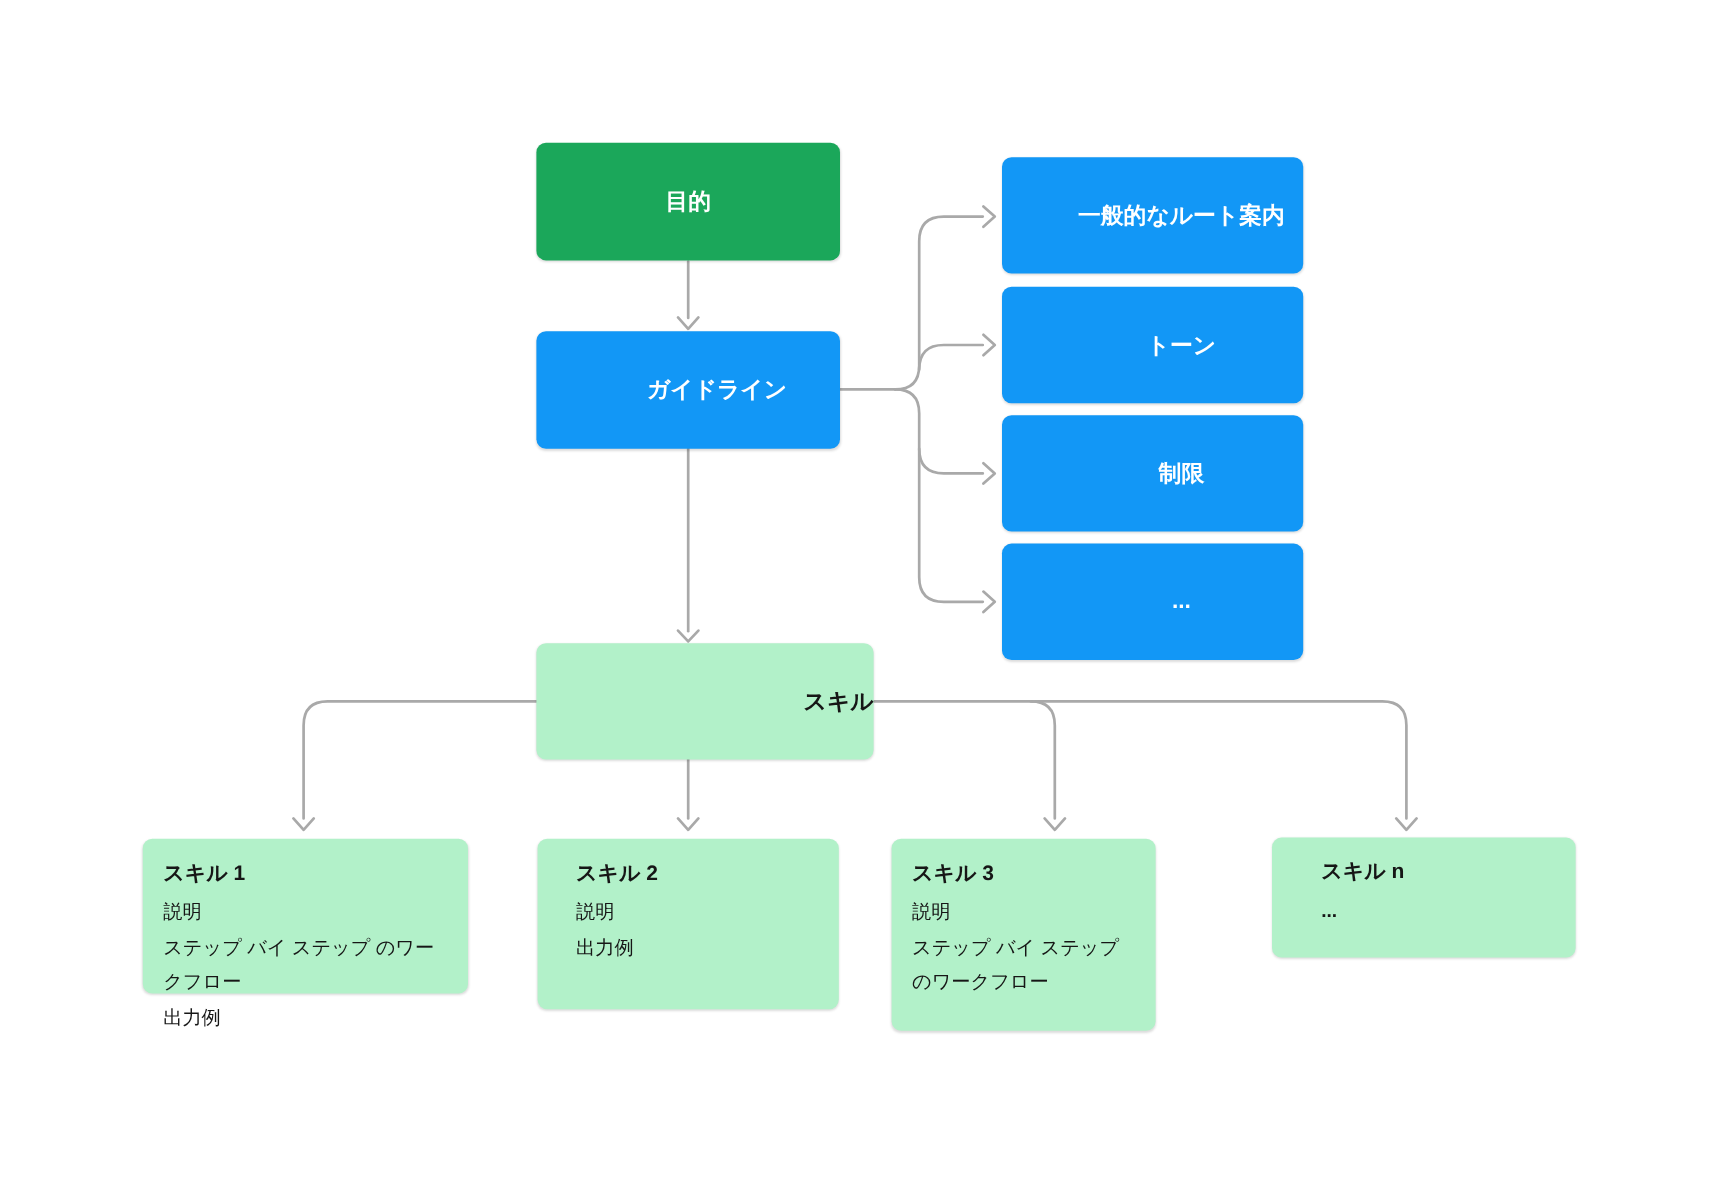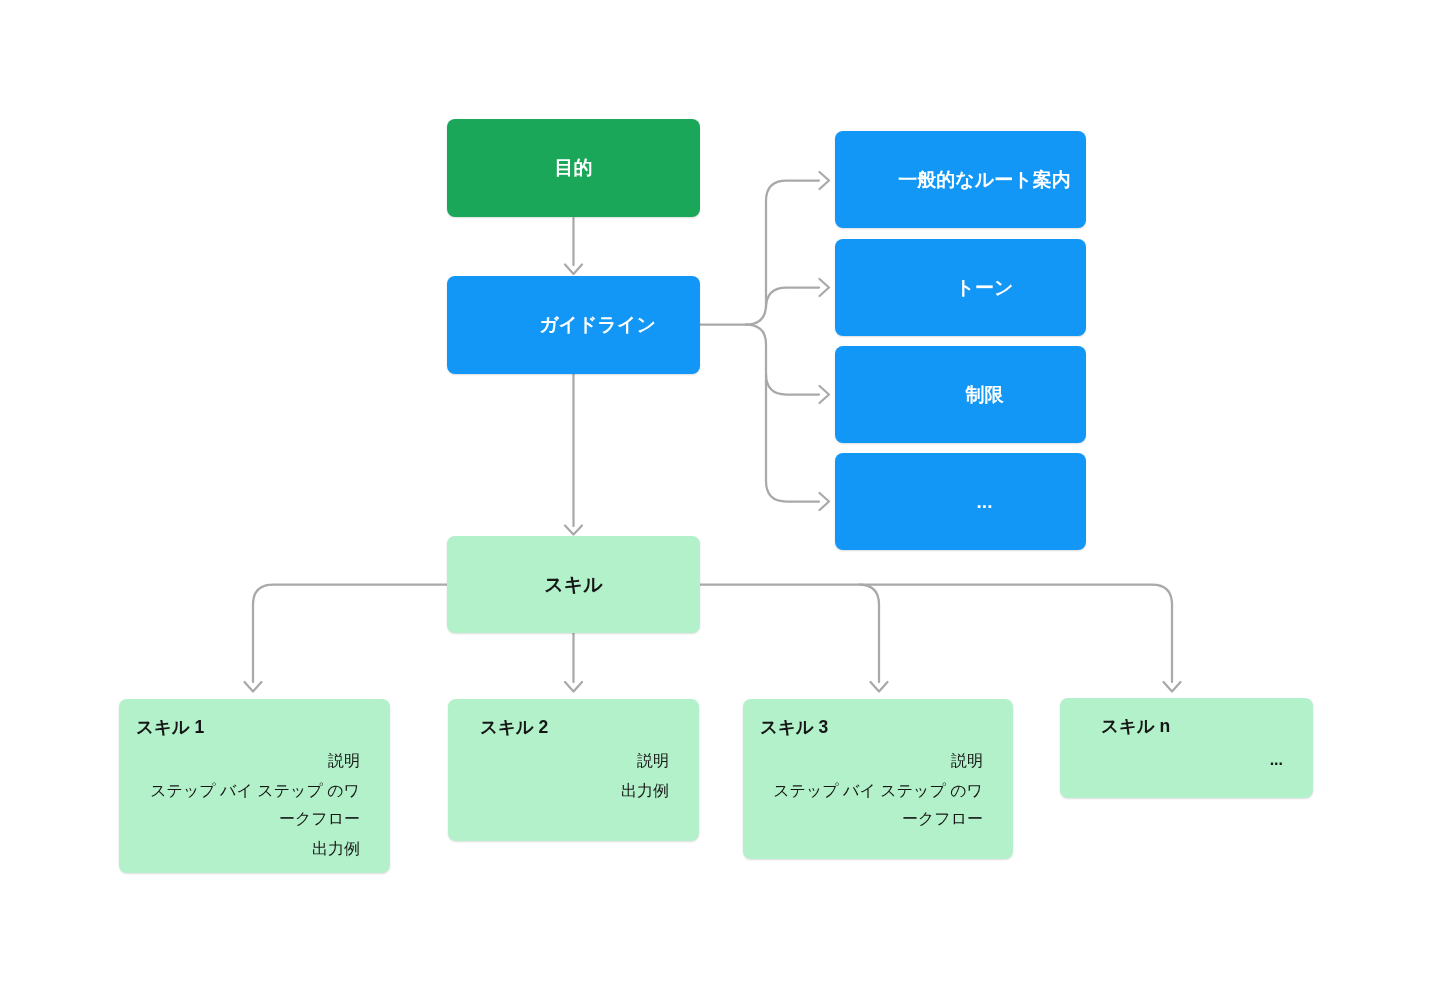--- a/index.html
+++ b/index.html
@@ -52,24 +52,23 @@
     padding:15px 17px;
     box-shadow:0 1px 2px rgba(0,0,0,.14);
   }
   .card .card-title{
     font-weight:700;
     font-size:17.5px;
     line-height:26px;
     margin:0 0 7px 0;
   }
   .card p{
-    margin:2px 13px;
+    margin:2px 0;
     font-size:16px;
     line-height:28px;
-    text-align:right;
   }
   .card p.bold-line{font-weight:700;}
 </style>
 </head>
 <body>
 
 <div class="canvas">
 
   <svg class="connectors" viewBox="0 0 1430 982" xmlns="http://www.w3.org/2000/svg">
 
@@ -113,38 +112,38 @@
   <div class="node blue" style="left:835px;top:346px;width:251px;height:97px;">
     <span>制限</span>
   </div>
   <div class="node blue" style="left:835px;top:239px;width:251px;height:97px;">
     <span>トーン</span>
   </div>
   <div class="node blue" style="left:835px;top:453px;width:251px;height:97px;">
     <span>...</span>
   </div>
 
-  <div class="node lightgreen" style="left:447px;top:536px;width:253px;height:97px;">
+  <div class="node lightgreen" style="left:447px;top:536px;width:281px;height:97px;justify-content:flex-end;">
     <span>スキル</span>
   </div>
 
-  <div class="card" style="left:119px;top:699px;width:271px;height:174px;">
+  <div class="card" style="left:119px;top:699px;width:271px;height:129px;">
     <div class="card-title">スキル 1</div>
     <p>説明</p>
     <p>ステップ バイ ステップ のワークフロー</p>
     <p>出力例</p>
   </div>
 
   <div class="card" style="left:448px;top:699px;width:251px;height:142px;padding-left:32px;">
     <div class="card-title">スキル 2</div>
     <p>説明</p>
     <p>出力例</p>
   </div>
 
-  <div class="card" style="left:743px;top:699px;width:270px;height:160px;">
+  <div class="card" style="left:743px;top:699px;width:220px;height:160px;">
     <div class="card-title">スキル 3</div>
     <p>説明</p>
     <p>ステップ バイ ステップ のワークフロー</p>
   </div>
 
   <div class="card" style="left:1060px;top:698px;width:253px;height:100px;padding-left:41px;">
     <div class="card-title">スキル n</div>
     <p class="bold-line">...</p>
   </div>
 

